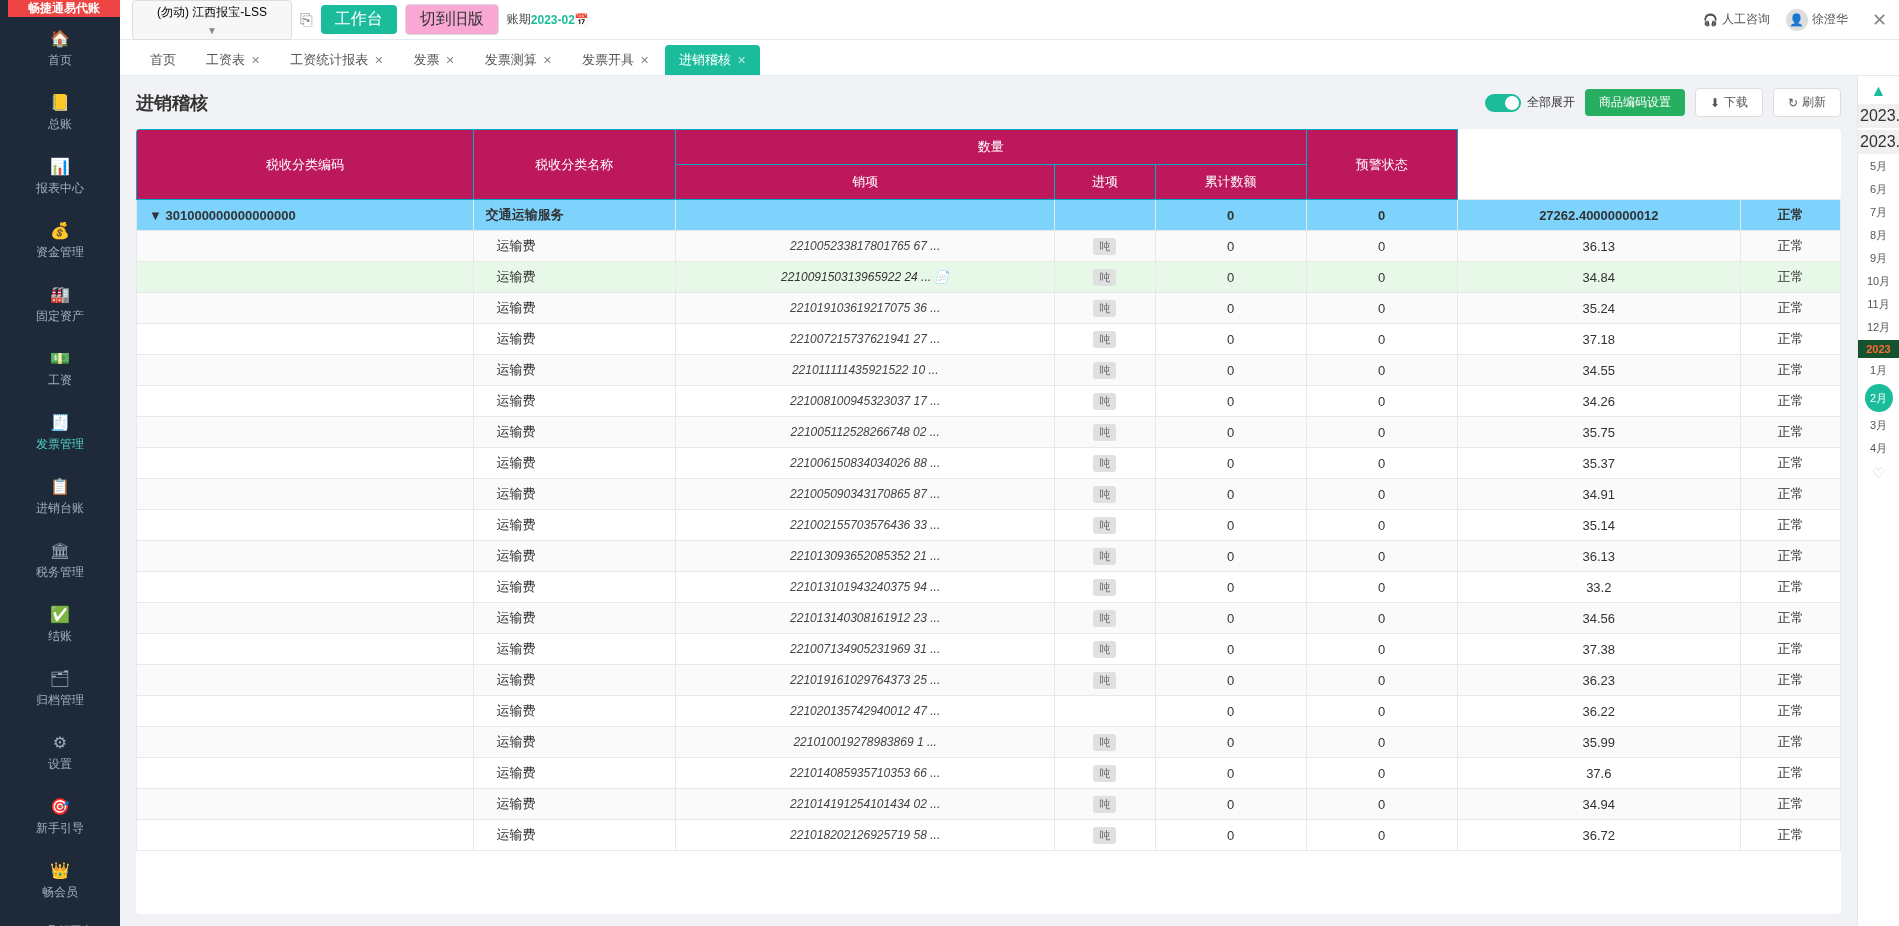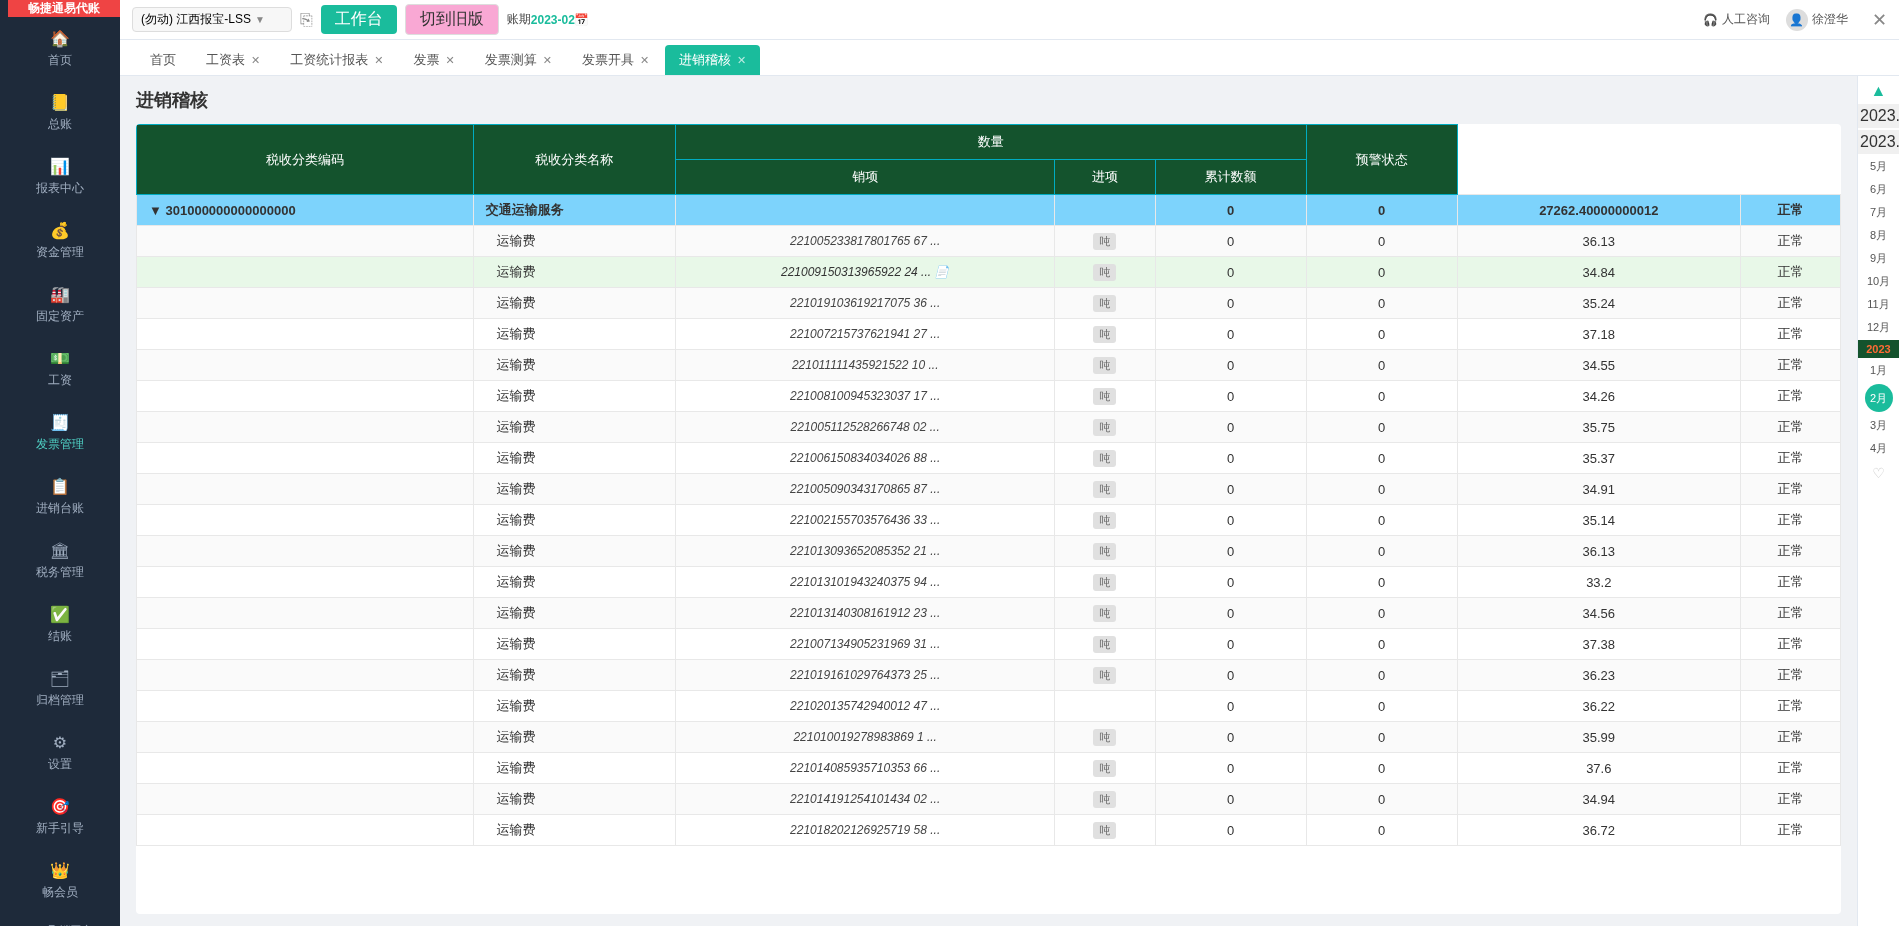--- a/index.html
+++ b/index.html
@@ -73,20 +73,21 @@
       display: flex;
       align-items: center;
       gap: 4px;
       background: #f7f7f7;
       border: 1px solid #ddd;
       border-radius: 4px;
       padding: 3px 8px;
       font-size: 12px;
       cursor: pointer;
       min-width: 160px;
+      flex-direction: column;
     }
     .topbar-company .arrow { color: #888; font-size: 10px; }
     .topbar-btn {
       padding: 4px 14px;
       border-radius: 4px;
       border: none;
       cursor: pointer;
       font-size: 16px;
     }
     .btn-teal { background: #1abc9c; color: #fff; }
@@ -217,21 +218,21 @@
       overflow: auto;
       background: #fff;
       border-radius: 4px;
     }
     table {
       width: 100%;
       border-collapse: collapse;
       font-size: 13px;
     }
     thead tr th {
-      background: #14532d;
+      background: #be185d;
       color: #fff;
       padding: 8px 12px;
       text-align: center;
       border: 1px solid #00acc1;
       font-weight: normal;
       white-space: nowrap;
     }
     thead tr:first-child th {
       padding: 8px 12px;
     }
@@ -421,20 +422,35 @@
       <span>进销稽核</span>
       <span class="tab-close">✕</span>
     </div>
   </div>
 
   <div class="content">
     <div class="page-content">
 
       <div class="page-header">
         <h2 class="page-title">进销稽核</h2>
+        <div class="header-actions">
+          <label class="toggle-label">
+            <div class="toggle-switch"></div>
+            <span>全部展开</span>
+          </label>
+          <button class="btn-green">商品编码设置</button>
+          <button class="btn-outline">
+            <span>⬇</span>
+            <span>下载</span>
+          </button>
+          <button class="btn-outline">
+            <span>↻</span>
+            <span>刷新</span>
+          </button>
+        </div>
       </div>
 
       <div class="table-wrapper">
         <table>
           <thead>
             <tr>
               <th rowspan="2">税收分类编码</th>
               <th rowspan="2">税收分类名称</th>
               <th colspan="3">数量</th>
               <th rowspan="2">预警状态</th>

